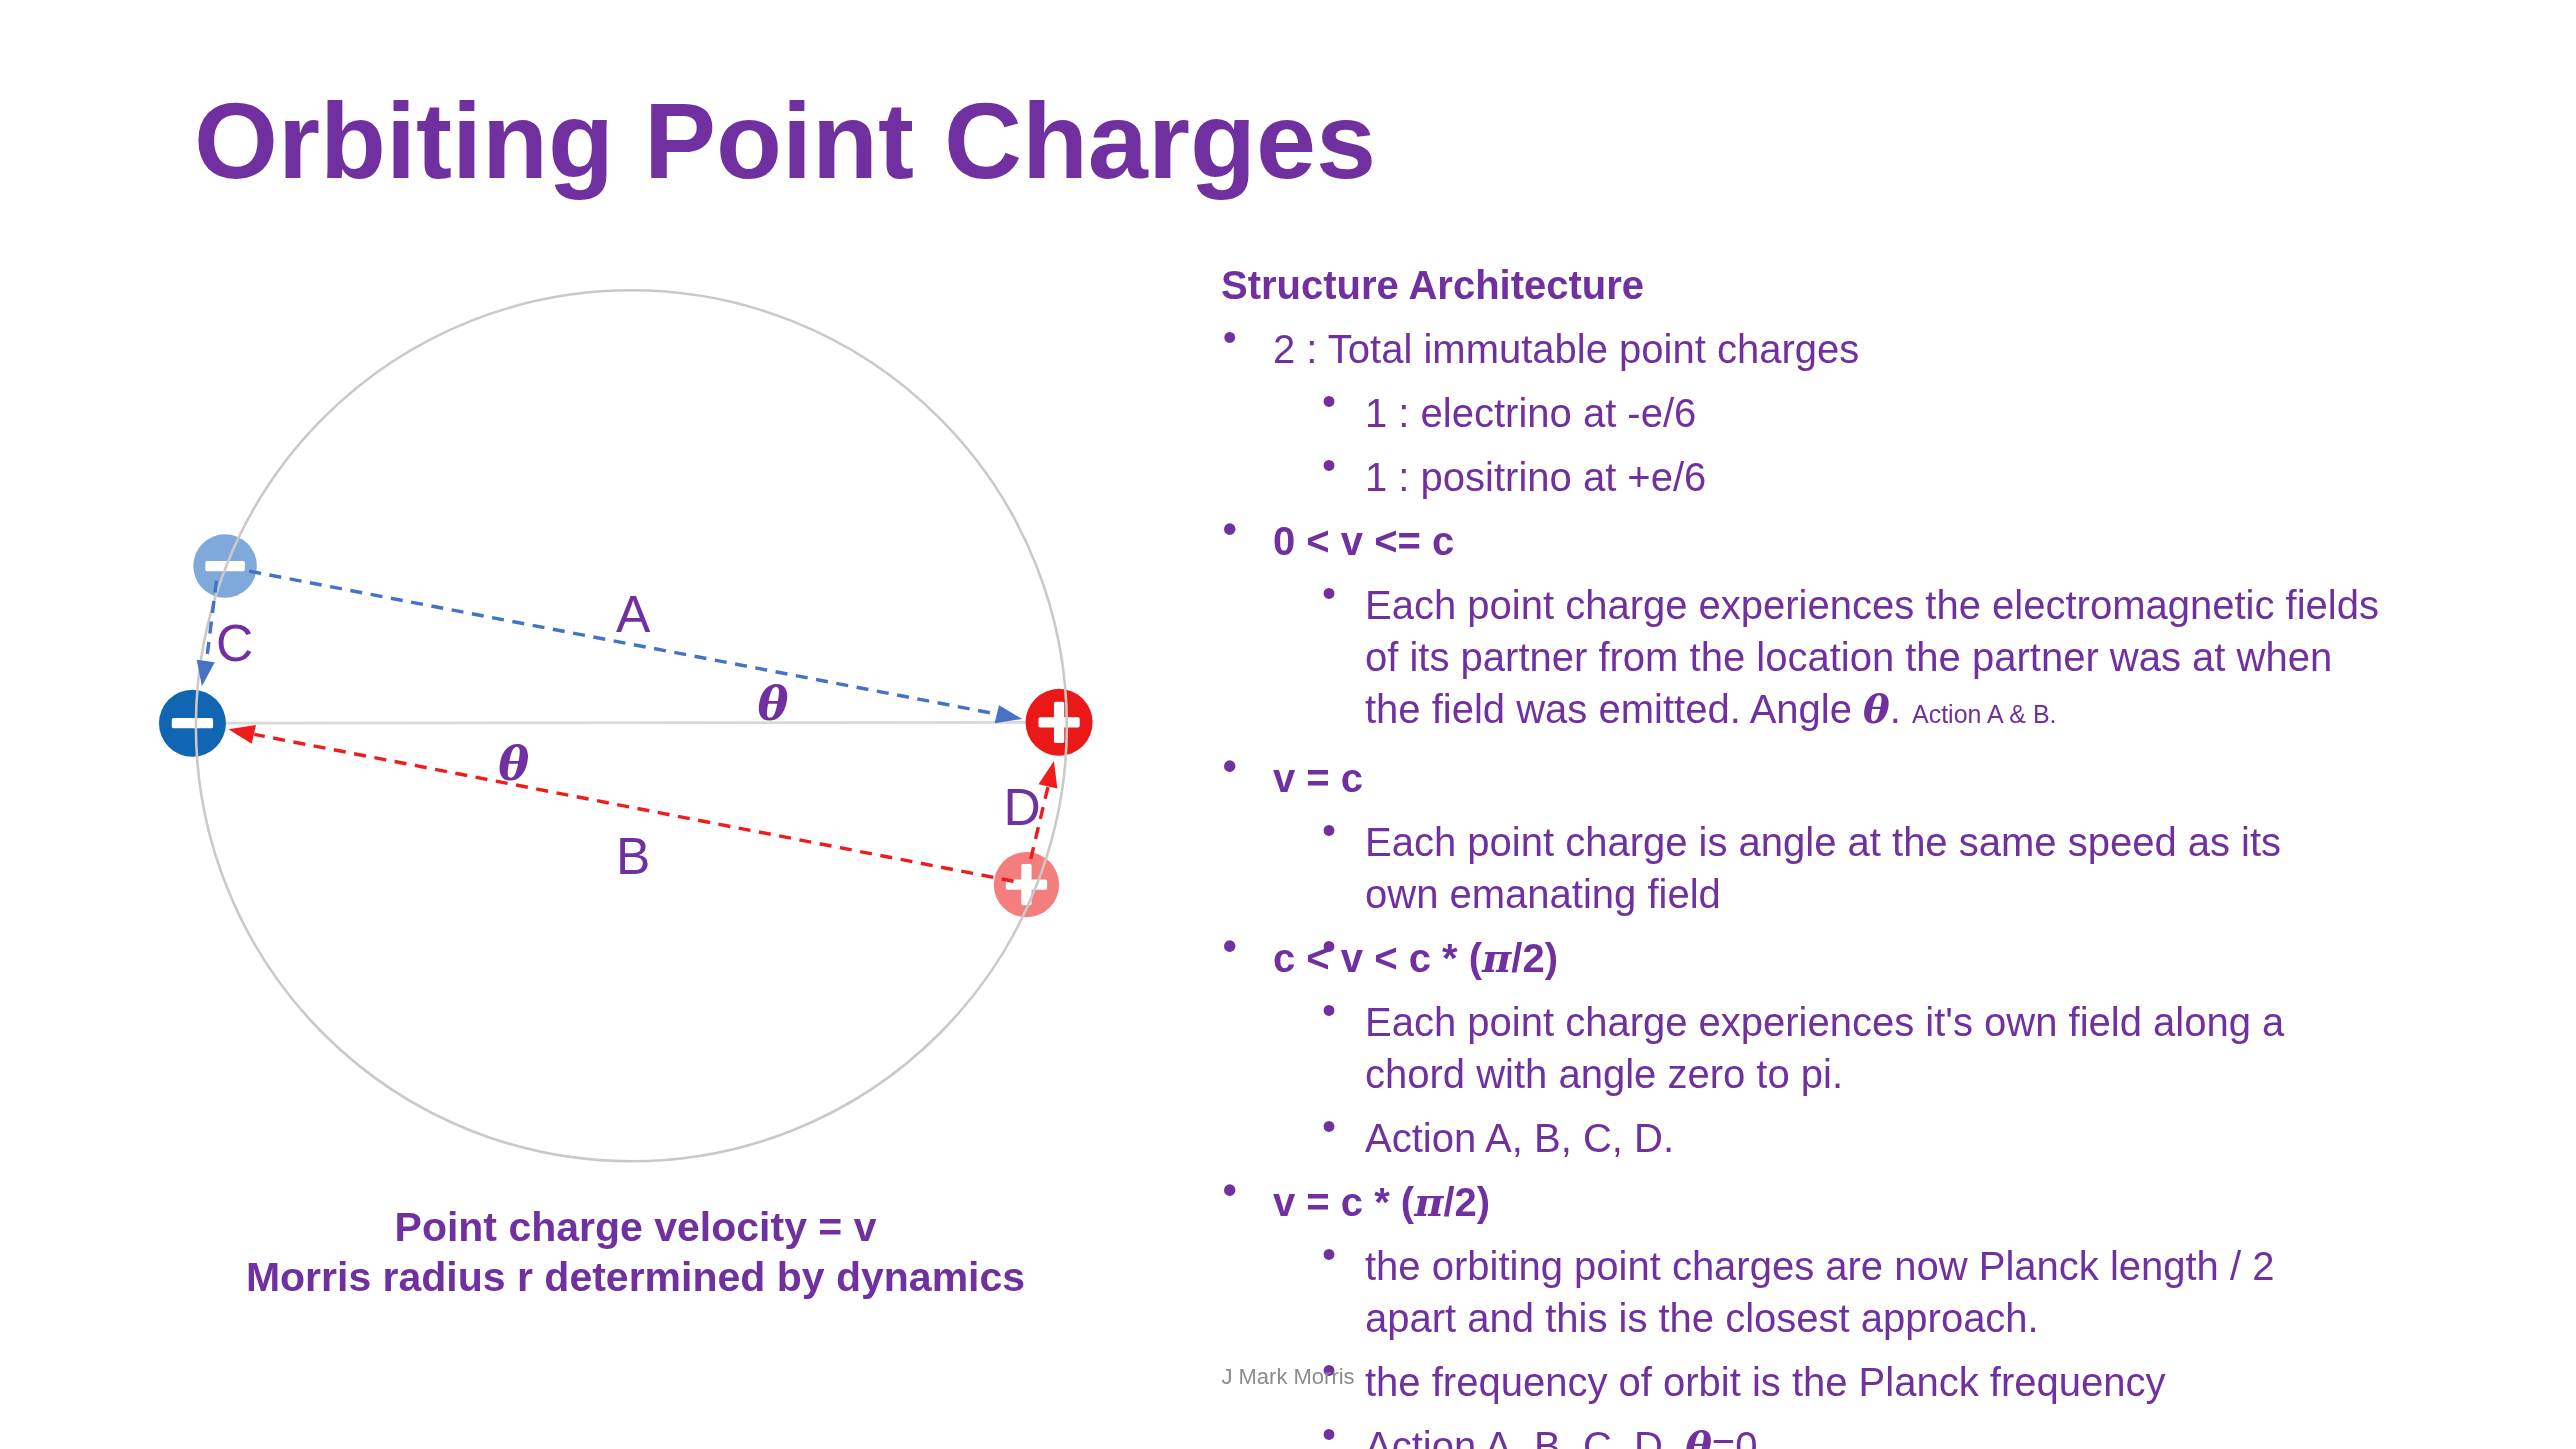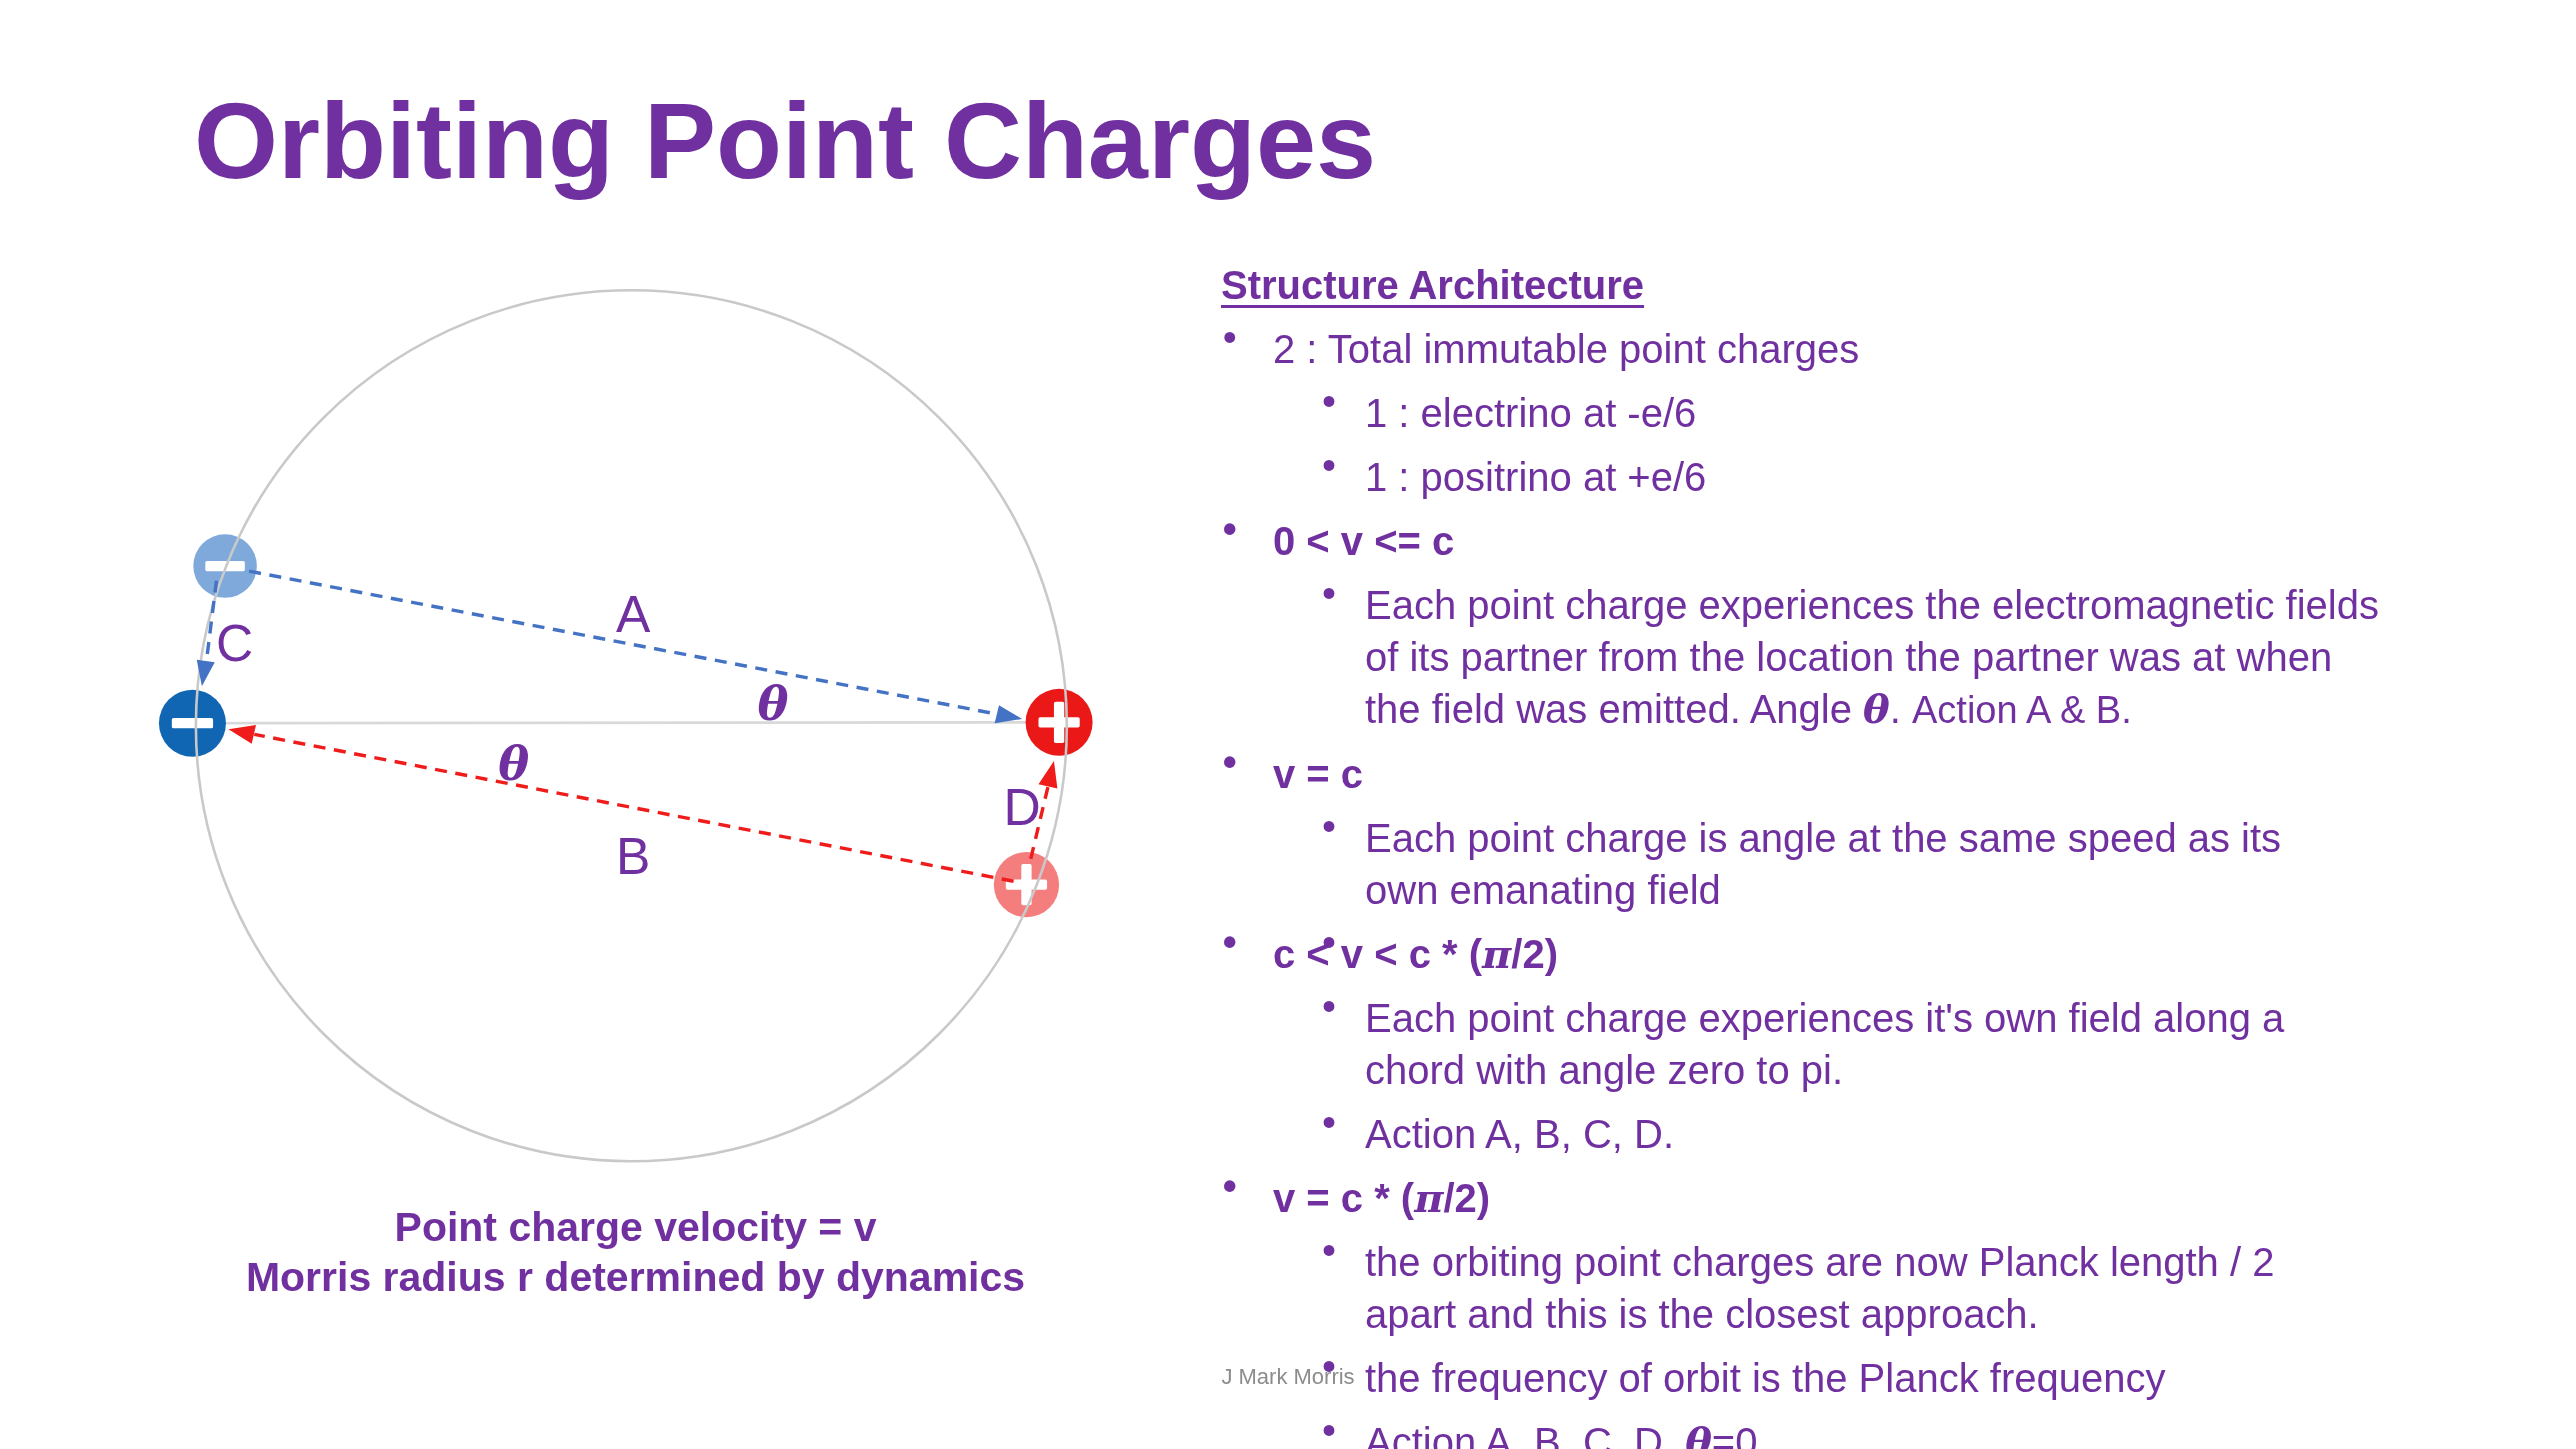--- a/index.html
+++ b/index.html
@@ -12,34 +12,33 @@
     font-size:108px;font-weight:bold;color:#7030A0;line-height:1.1;
     white-space:nowrap;
   }
   #diagram-svg{position:absolute;left:0;top:0;}
   #panel{
     position:absolute;left:1221px;top:259px;width:1288px;
     color:#7030A0;font-size:40px;line-height:52px;
   }
   .heading{
     font-weight:bold;
-    text-decoration:underline;
     text-decoration-thickness:3.4px;
     text-underline-offset:6px;
   }
   #panel ul{list-style:none;margin:0;padding:0;}
   #panel li{position:relative;}
   #panel li .bullet{position:absolute;top:0;}
   #panel li.lvl1{padding-left:52px;}
   #panel li.lvl1 .bullet{left:1.7px;}
   #panel li.lvl2{padding-left:144px;}
   #panel li.lvl2 .bullet{left:101px;}
   #panel li.bold{font-weight:bold;}
   #panel .text{display:inline-block;white-space:pre-wrap;vertical-align:top;margin-top:12px;}
-  #panel .small{font-size:38px;}
+  #panel .small{font-size:25px;}
   .theta{font-family:"DejaVu Serif",serif;font-style:italic;font-weight:bold;}
   .pi{font-family:"DejaVu Serif",serif;font-style:italic;}
   .caption{
     position:absolute;left:77px;top:1202px;width:1117px;
     text-align:center;font-size:41px;font-weight:bold;color:#7030A0;line-height:50px;
   }
   .footer{
     position:absolute;left:0;top:1364px;width:2576px;
     text-align:center;font-size:22px;color:#8C8C8C;
   }

